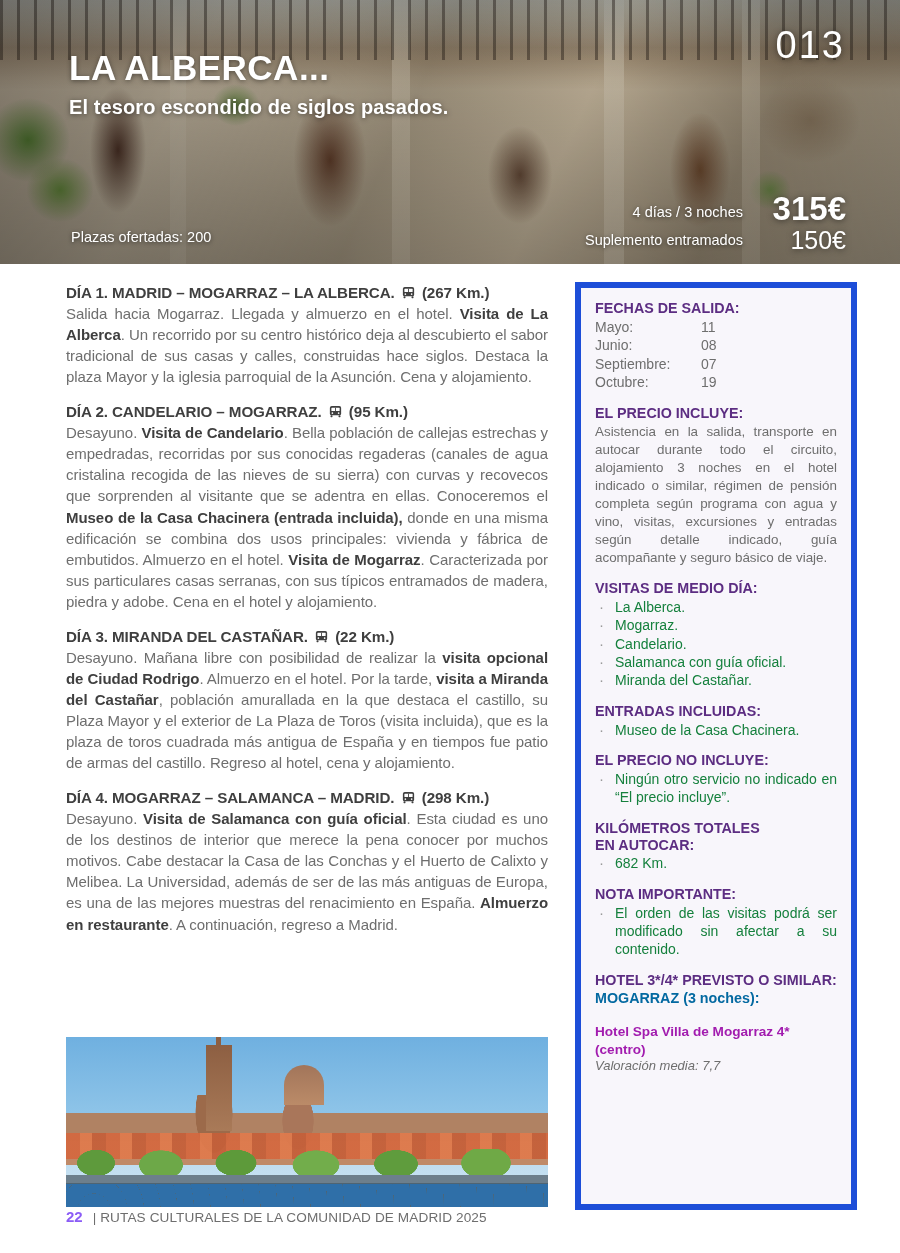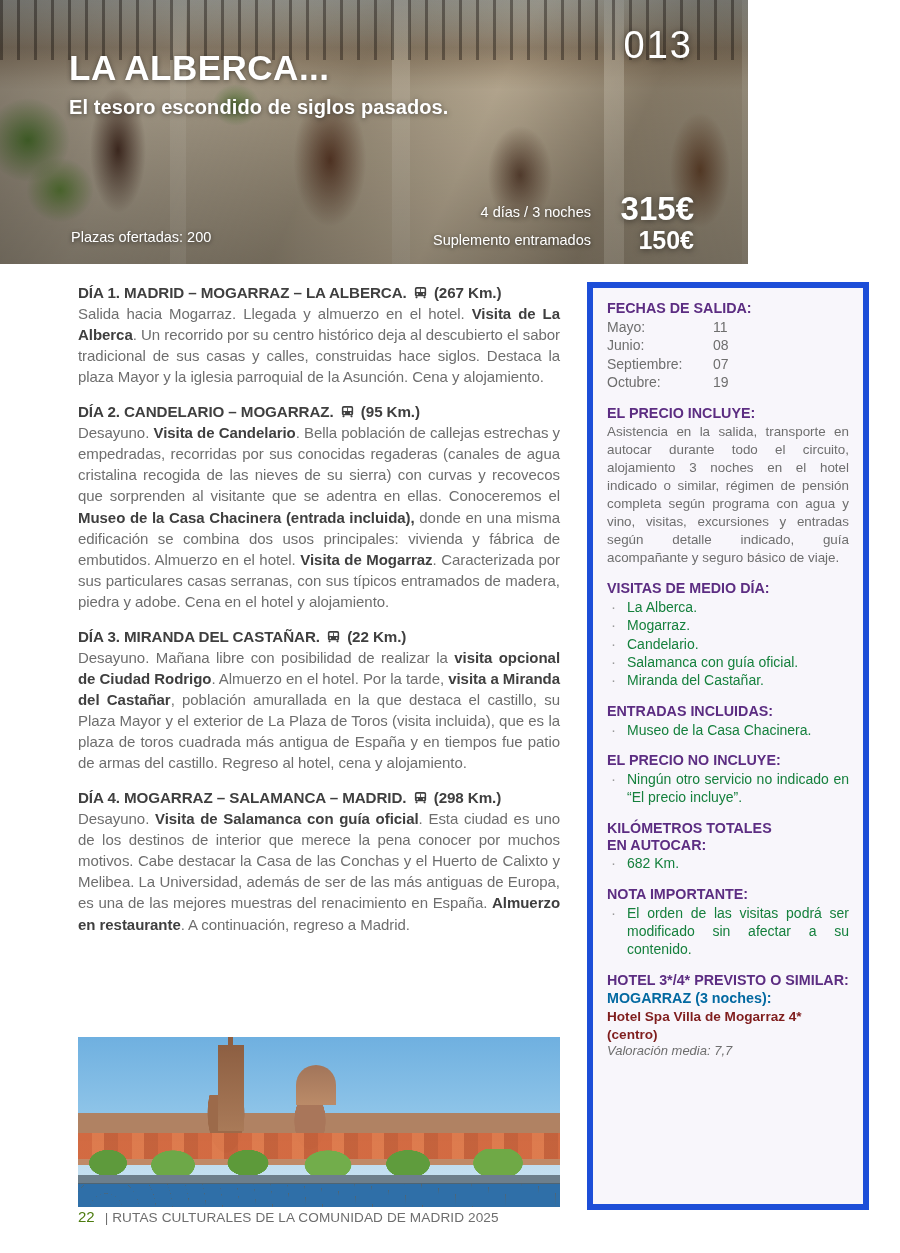--- a/index.html
+++ b/index.html
@@ -11,21 +11,21 @@
     background: #ffffff;
     font-family: "Liberation Sans", sans-serif;
     color: #4a4a4a;
     overflow: hidden;
     position: relative;
   }
 
   
   .banner {
     position: relative;
-    width: 748px;
+    width: 900px;
     height: 264px;
     overflow: hidden;
     background: #8d8577;
   }
   .banner-photo {
     position: absolute;
     inset: 0;
     background:
       
       radial-gradient(ellipse 40px 90px at 118px 150px, rgba(60,30,20,.85), rgba(60,30,20,0) 70%),
@@ -135,30 +135,30 @@
     font-size: 33px;
     font-weight: 700;
     color: #ffffff;
     text-shadow: 0 1px 6px rgba(0,0,0,.5);
   }
   .banner-supplement-price {
     position: absolute;
     right: 54px;
     top: 226px;
     font-size: 25px;
-    font-weight: 700;
+    font-weight: 400;
     color: #ffffff;
     text-shadow: 0 1px 6px rgba(0,0,0,.5);
   }
 
   
   .content {
     position: absolute;
     top: 264px;
-    left: 12px;
+    left: 0;
     width: 735px;
     height: 989px;
     padding-left: 32px;
   }
 
   .left-col {
     position: absolute;
     left: 66px;
     top: 20px;
     width: 482px;
@@ -292,36 +292,36 @@
   }
   .sb-list li::before {
     content: "·";
     position: absolute;
     left: 4px;
     top: -1px;
     color: #9a9a9a;
     font-size: 15px;
   }
   .sb-hotel-city { font-size: 14.3px; font-weight: 700; color: #0369a1; line-height: 1.2; }
-  .sb-hotel-name { font-size: 13.6px; font-weight: 700; color: #7f1d1d; line-height: 1.3; margin-top: 1px; }
+  .sb-hotel-name { font-size: 13.6px; font-weight: 700; color: #a21caf; line-height: 1.3; margin-top: 16px; }
   .sb-hotel-rating { font-size: 13px; font-style: italic; color: #6e6e6e; line-height: 1.3; }
 
   
   .footer {
     position: absolute;
     left: 66px;
     bottom: 28px;
     display: flex;
     align-items: baseline;
     gap: 10px;
   }
   .footer-page {
     font-size: 15px;
-    font-weight: 400;
-    color: #4d7c0f;
+    font-weight: 700;
+    color: #8b5cf6;
   }
   .footer-text {
     font-size: 13.6px;
     color: #6e6e6e;
     letter-spacing: .1px;
   }
 </style>
 </head>
 <body>
 

